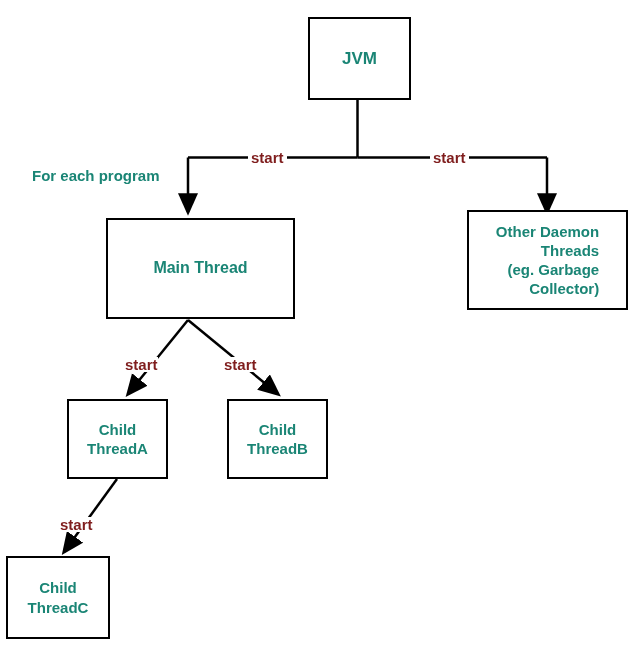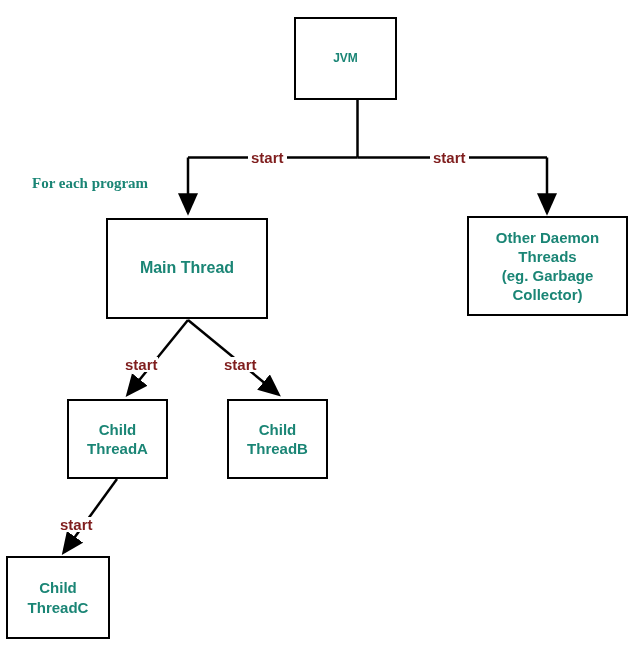--- a/index.html
+++ b/index.html
@@ -53,33 +53,33 @@
   }
   .note-label {
     position: absolute;
     color: #1a8575;
     font-weight: bold;
     white-space: nowrap;
     z-index: 3;
     line-height: 1;
   }
   
-  #node-jvm      { left: 294px; top: 17px;  width: 103px; height: 83px;  font-size: 12px; }
-  #node-main     { left: 106px; top: 218px; width: 162px; height: 101px; font-size: 16px; }
-  #node-daemon   { left: 467px; top: 216px; width: 161px; height: 100px; font-size: 15px; }
+  #node-jvm      { left: 308px; top: 17px;  width: 103px; height: 83px;  font-size: 17px; }
+  #node-main     { left: 106px; top: 218px; width: 189px; height: 101px; font-size: 16px; }
+  #node-daemon   { left: 467px; top: 210px; width: 161px; height: 100px; font-size: 15px; text-align: right; }
   #node-childa   { left: 67px;  top: 399px; width: 101px; height: 80px;  font-size: 15px; }
   #node-childb   { left: 227px; top: 399px; width: 101px; height: 80px;  font-size: 15px; }
   #node-childc   { left: 6px;   top: 556px; width: 104px; height: 83px;  font-size: 15px; }
   
   #label-start-main    { left: 248px; top: 150px; font-size: 15px; padding: 0 3px; }
   #label-start-daemon  { left: 430px; top: 150px; font-size: 15px; padding: 0 3px; }
   #label-start-childa  { left: 125px; top: 357px; font-size: 15px; }
   #label-start-childb  { left: 224px; top: 357px; font-size: 15px; }
   #label-start-childc  { left: 60px;  top: 517px; font-size: 15px; }
-  #note-for-each       { left: 32px;  top: 176px; font-size: 15px; font-family: Liberation Serif, serif; }
+  #note-for-each       { left: 32px;  top: 168px; font-size: 15px; }
 </style>
 </head>
 <body>
 
 <div id="diagram-root">
 
   <svg id="edges-layer" viewBox="0 0 634 650" width="634" height="650" xmlns="http://www.w3.org/2000/svg">
     <defs>
       <marker id="arrowhead" markerWidth="9" markerHeight="9" refX="7.5" refY="4" orient="auto" markerUnits="strokeWidth">
         <path d="M0,0 L9,4 L0,8 z" fill="#000000"></path>

